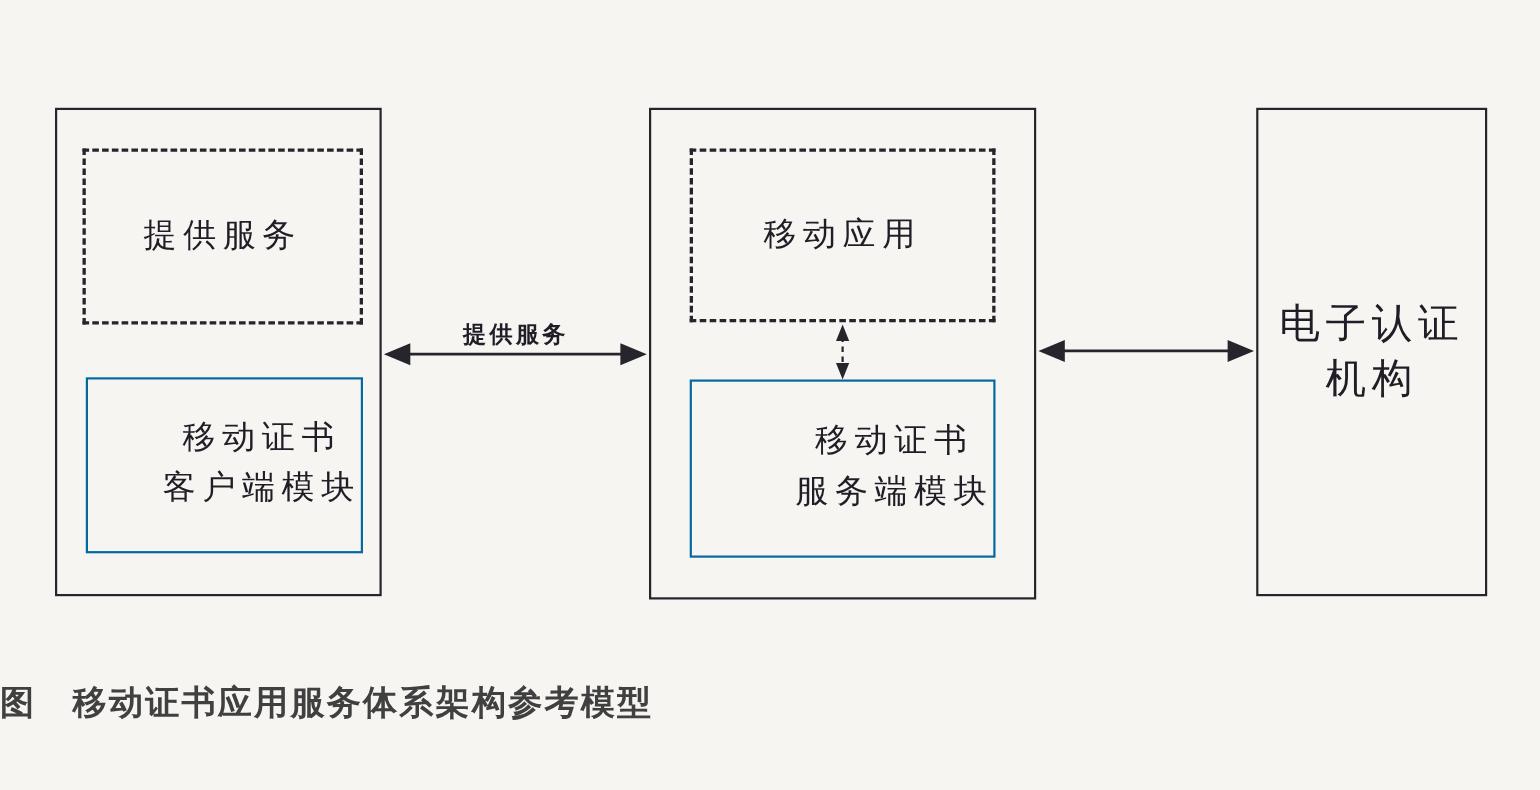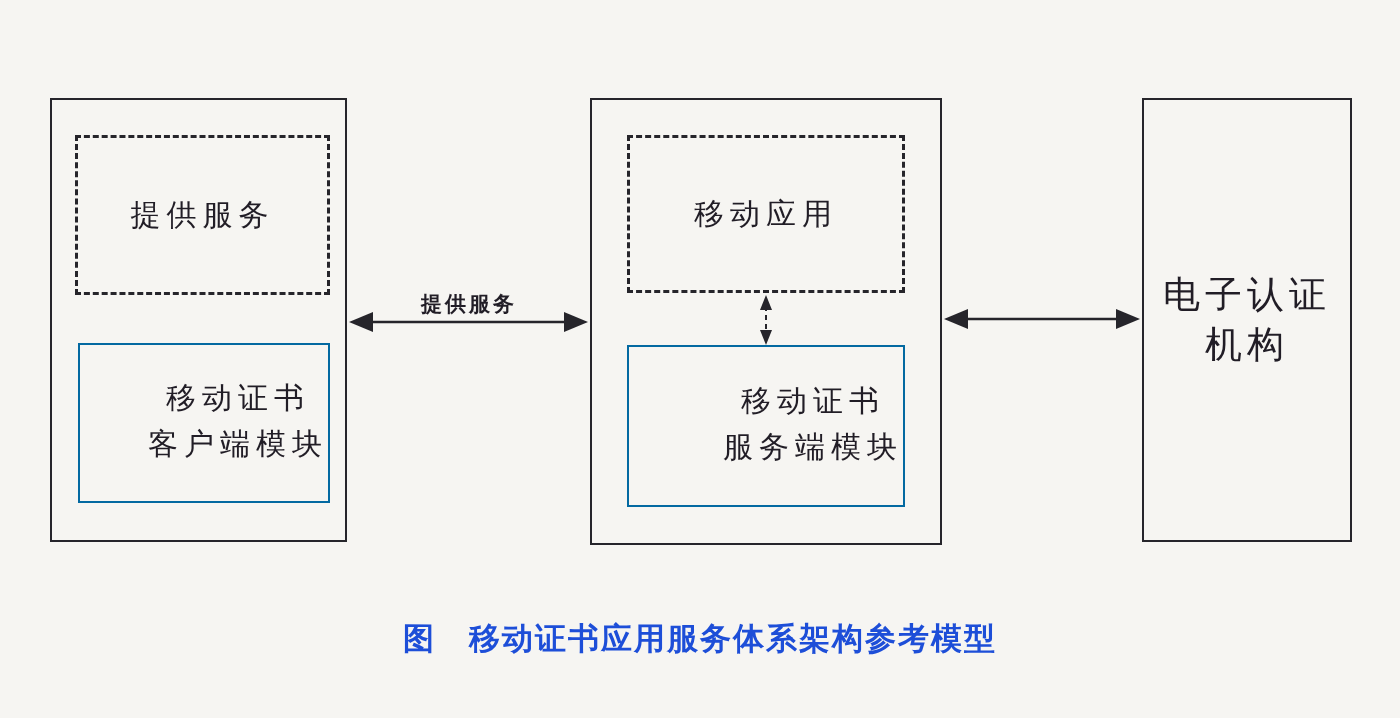--- a/index.html
+++ b/index.html
@@ -57,26 +57,26 @@
   }
   .arrow-label {
     font-size: 21px;
     font-weight: 700;
     letter-spacing: 3px;
     text-align: center;
     white-space: nowrap;
   }
   .caption {
     width: 100%;
-    text-align: center;
+    text-align: left;
     font-family: "Liberation Sans", sans-serif;
     font-weight: 700;
     font-size: 31px;
     letter-spacing: 2px;
-    color: #1d4ed8;
+    color: #404040;
   }
   svg.arrows { position: absolute; left: 0; top: 0; pointer-events: none; }
 </style>
 </head>
 <body>
 
 <div class="stage">
 
 
   <div class="abs outer-box" style="left:50px; top:98px; width:297px; height:444px;"></div>

